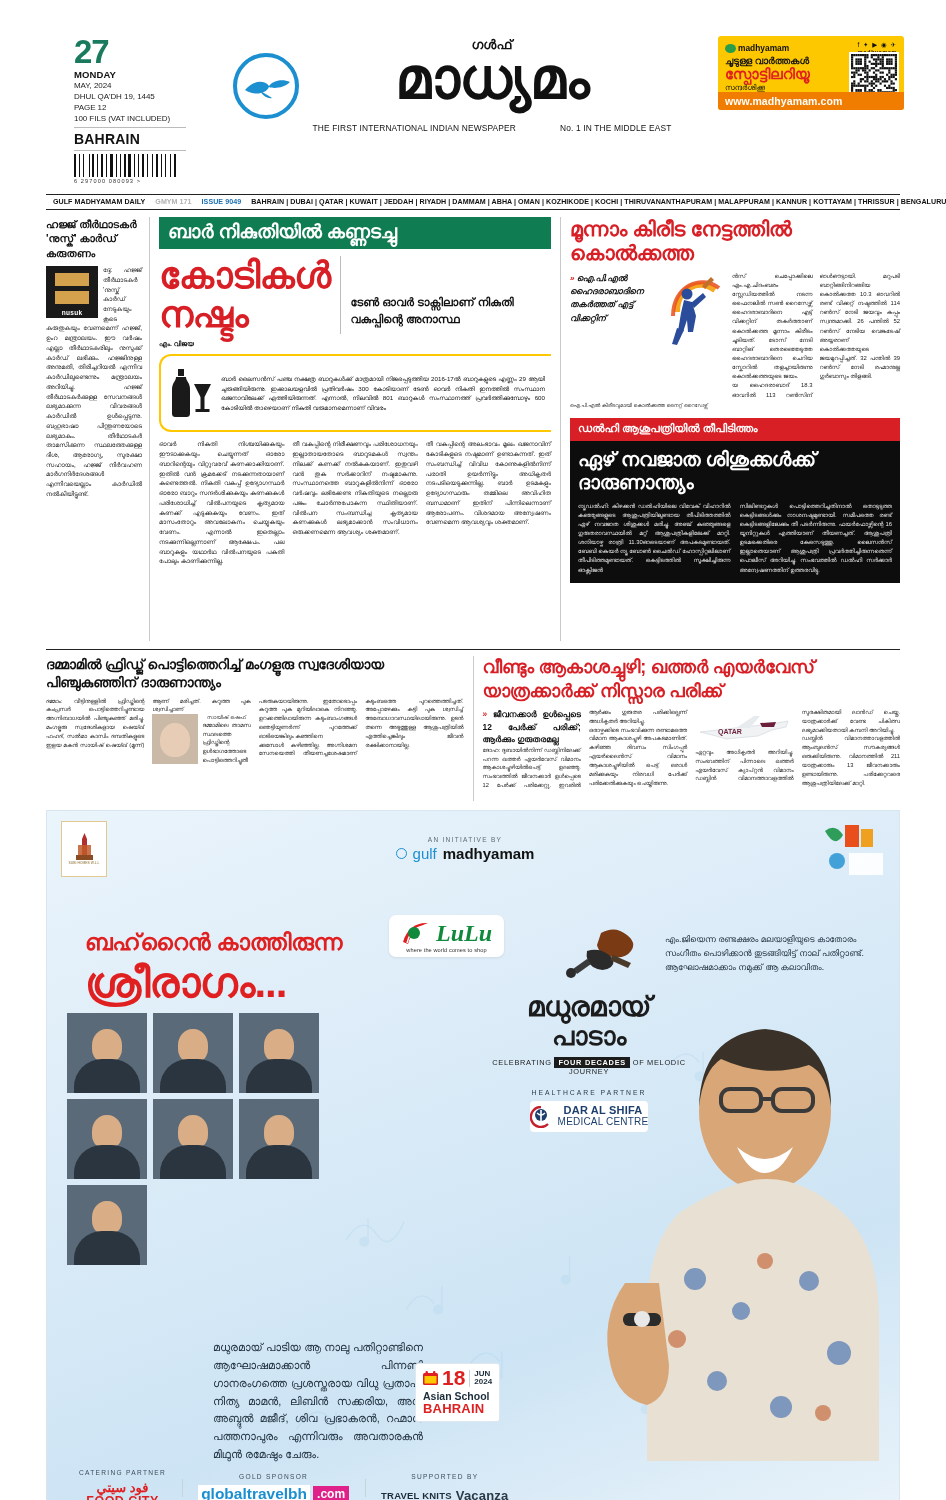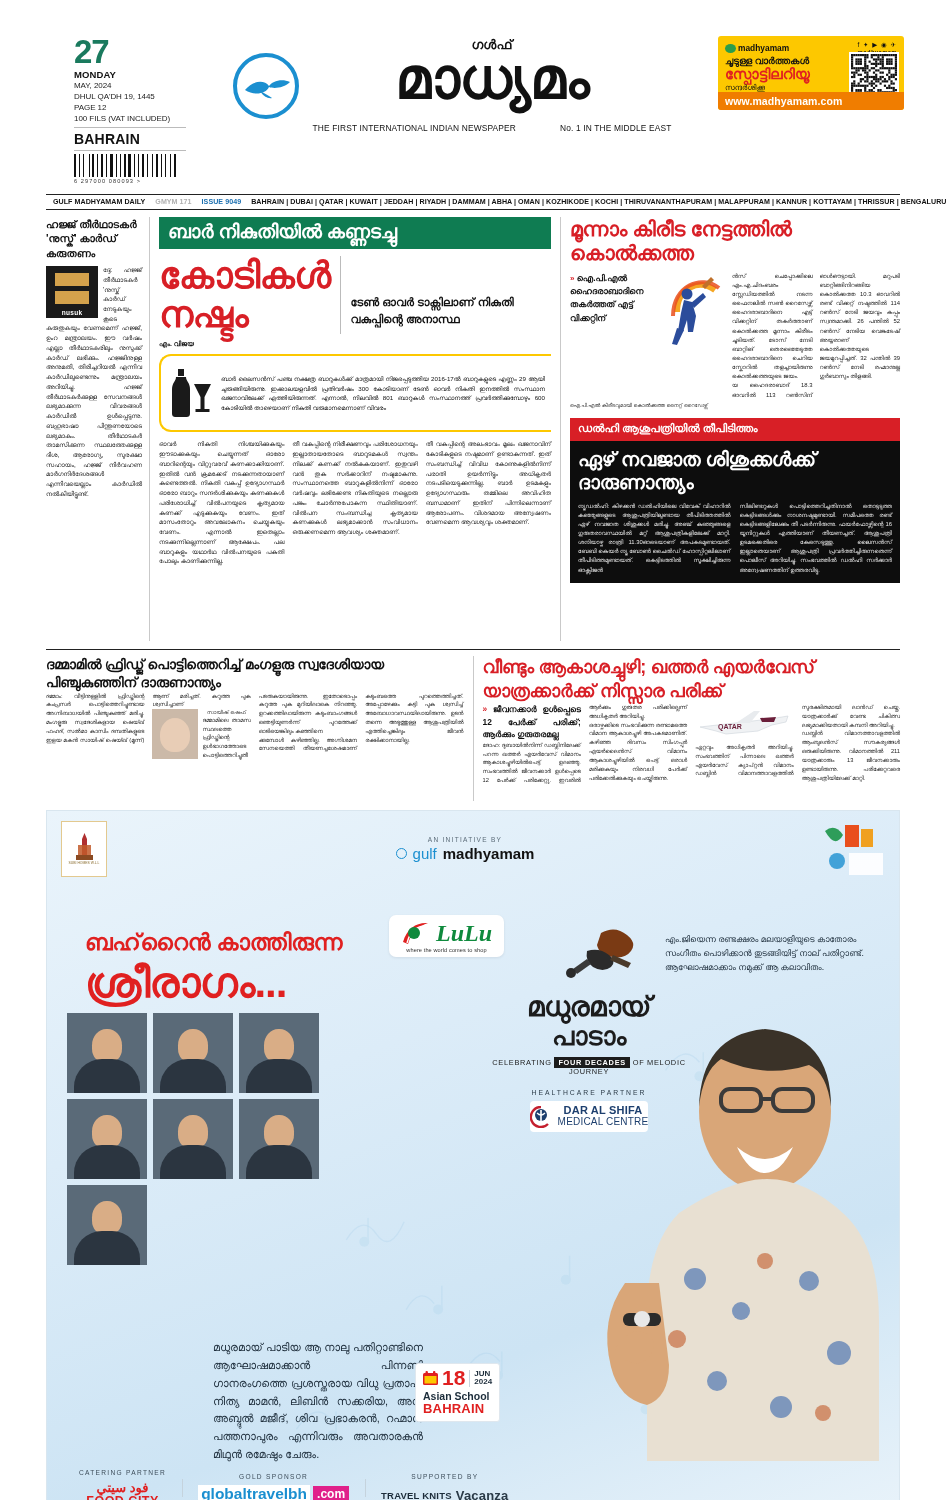--- a/index.html
+++ b/index.html
@@ -181,20 +181,21 @@
   
   .rightcol { padding-left: 9px; }
   .right-h {
     font-size: 20.5px; font-weight: 700; color: #d81f26;
     line-height: 1.16; letter-spacing: -.3px;
   }
   .ipl-row { display: flex; gap: 7px; margin-top: 7px; }
   .ipl-bullets {
     flex: 0 0 80px; font-size: 8.6px; font-weight: 700; color: #111;
     line-height: 1.55;
+    font-style: italic;
   }
   .ipl-bullets .arrow { color: #d81f26; font-size: 8px; }
   .batsman { flex: 0 0 68px; position: relative; height: 86px; }
   .ipl-text {
     flex: 1; font-size: 5.9px; color: #222; line-height: 1.55;
     text-align: justify; columns: 2; column-gap: 7px;
   }
   .caption { font-size: 5.2px; color: #333; line-height: 1.3; margin-top: 2px; }
 
   .blackbox {
@@ -222,21 +223,21 @@
     height: 152px;
   }
   .n2l { padding-right: 9px; }
   .n2r { padding-left: 9px; }
   .n2-h {
     font-size: 13.6px; font-weight: 700; color: #111; line-height: 1.3;
     letter-spacing: -.2px;
   }
   .n2-h.red { color: #d81f26; font-size: 18px; }
   .n2-body {
-    columns: 4; column-gap: 8px;
+    margin-top: 5px; columns: 4; column-gap: 8px;
     font-size: 5.7px; color: #222; line-height: 1.55; text-align: justify;
   }
   .n2-body.three { columns: 4; }
   .babyphoto {
     width: 46px; height: 50px; background: #cbb9a8; float: left;
     margin: 0 4px 2px 0; position: relative; overflow: hidden;
   }
   .babyphoto .face {
     position: absolute; left: 8px; top: 9px; width: 30px; height: 34px;
     background: #e8cdb6; border-radius: 50% 50% 45% 45%;

